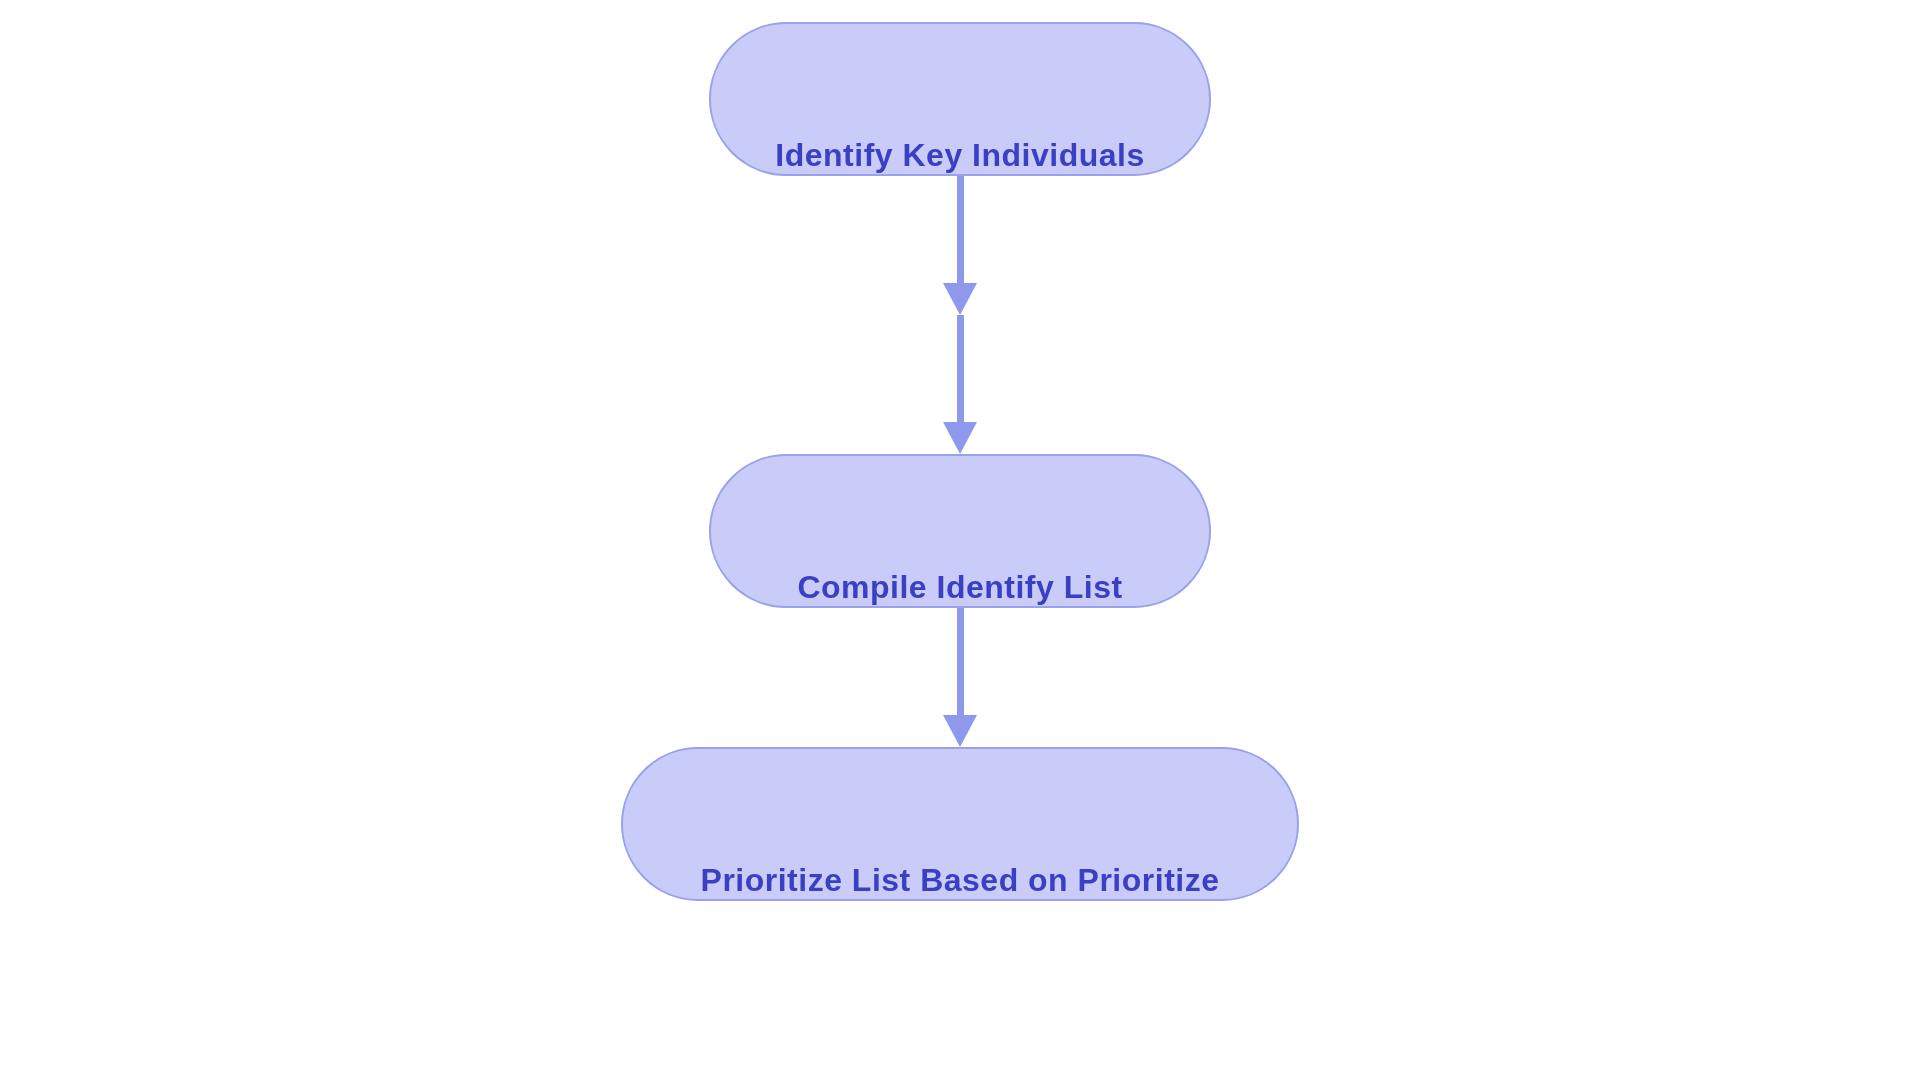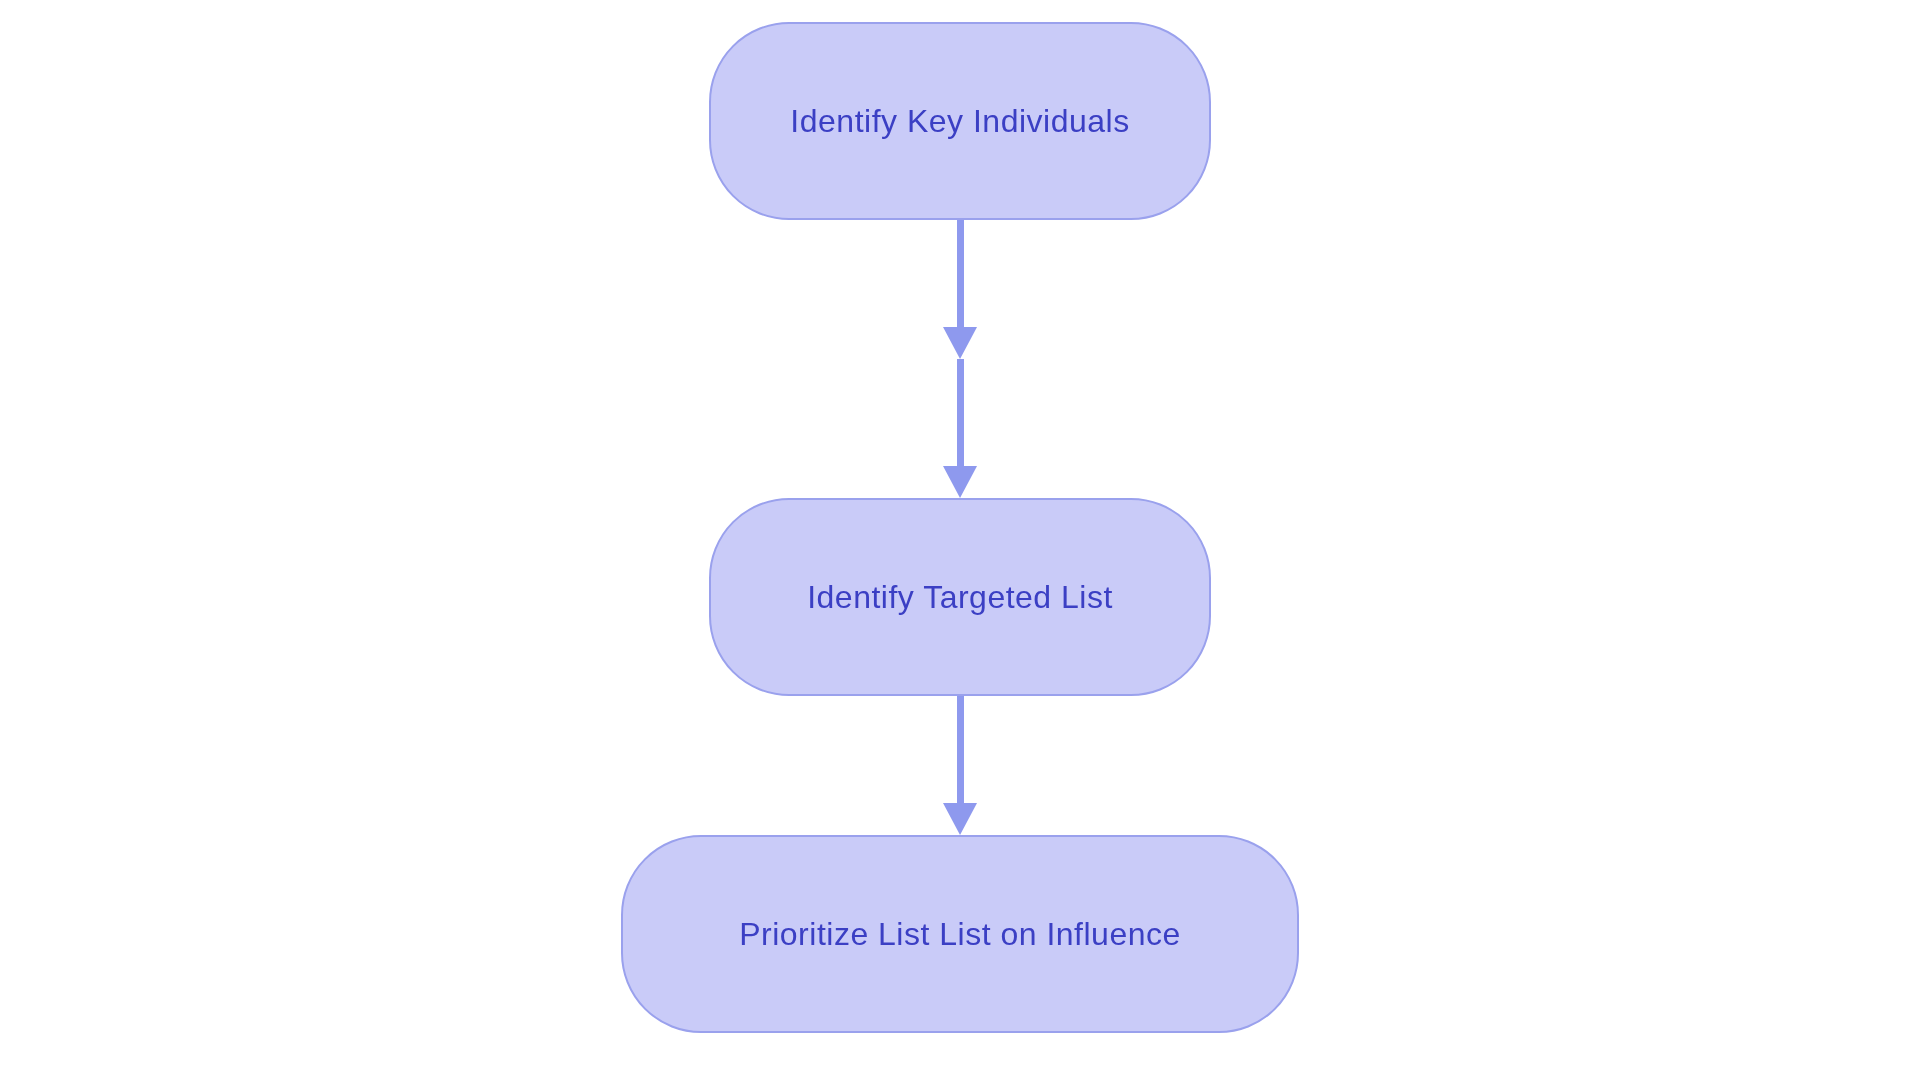--- a/index.html
+++ b/index.html
@@ -22,32 +22,33 @@
   .flow {
     position: absolute;
     top: 22px;
     left: 0;
     width: 100%;
     display: flex;
     flex-direction: column;
     align-items: center;
   }
   .node {
-    height: 198px;
+    height: 154px;
     border-radius: 80px;
     background: var(--node-fill);
     border: 2px solid var(--node-border);
     display: flex;
-    align-items: center;
+    align-items: flex-end;
     justify-content: center;
     color: var(--node-text);
     font-size: 32px;
     letter-spacing: 0.5px;
     text-align: center;
     flex: 0 0 auto;
+    font-weight: bold;
   }
   .node--narrow { width: 502px; }
   .node--wide { width: 678px; }
   .edge {
     display: flex;
     flex-direction: column;
     align-items: center;
     flex: 0 0 auto;
     height: 139px;
   }
@@ -79,26 +80,26 @@
       <div class="head"></div>
     </div>
 
 
     <div class="edge">
       <div class="shaft"></div>
       <div class="head"></div>
     </div>
 
     <div class="node node--narrow">
-      <span>Identify Targeted List</span>
+      <span>Compile Identify List</span>
     </div>
 
     <div class="edge">
       <div class="shaft"></div>
       <div class="head"></div>
     </div>
 
     <div class="node node--wide">
-      <span>Prioritize List List on Influence</span>
+      <span>Prioritize List Based on Prioritize</span>
     </div>
 
   </div>
 </div>
 
 </body></html>

